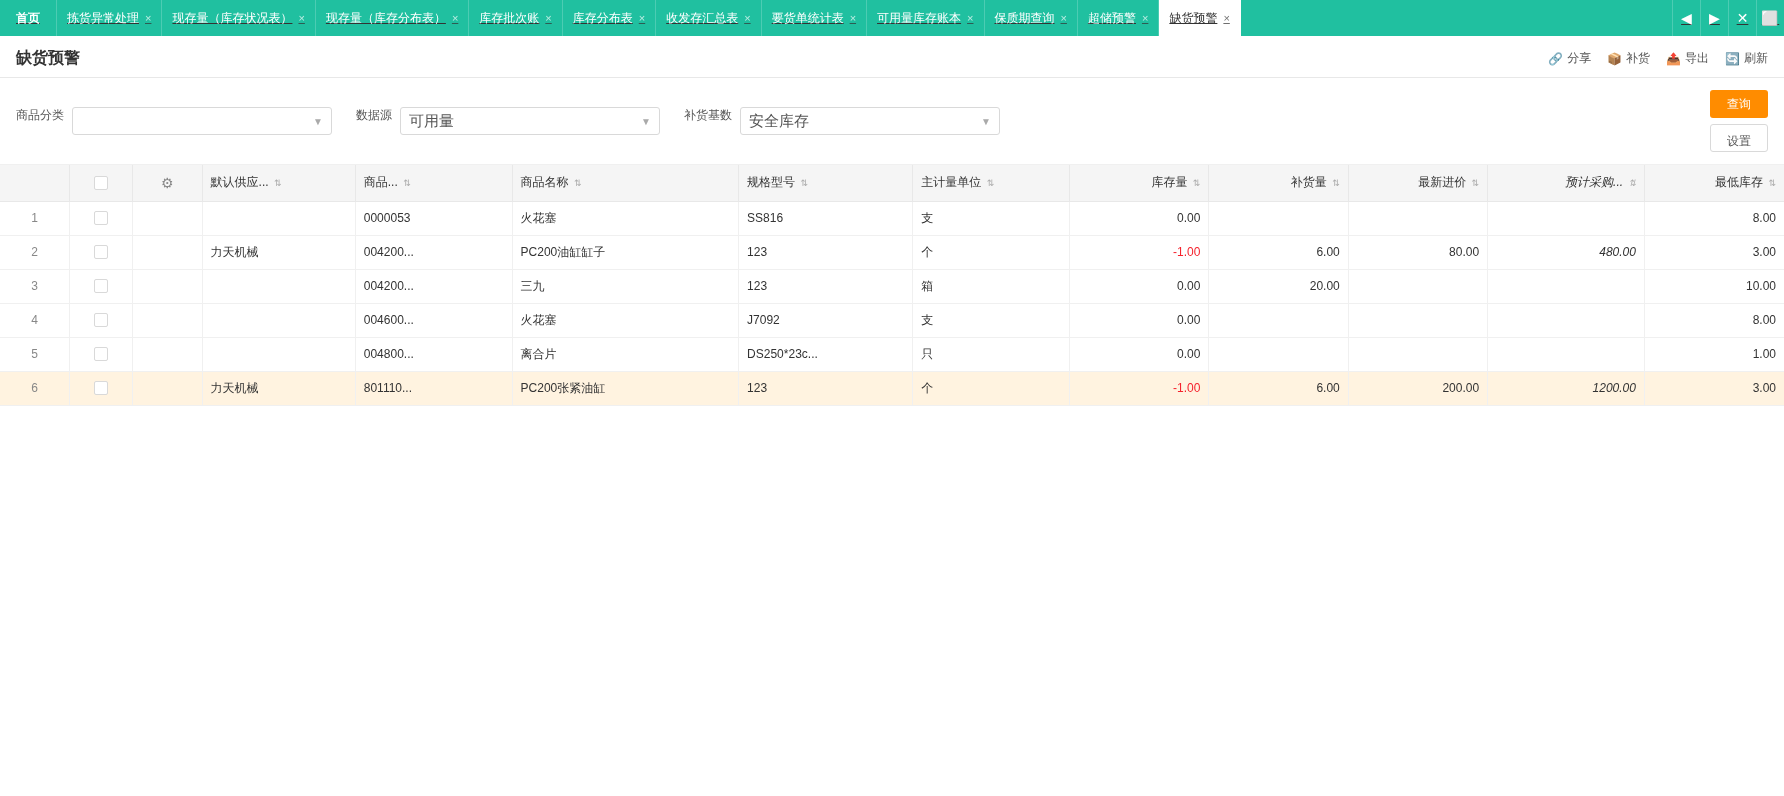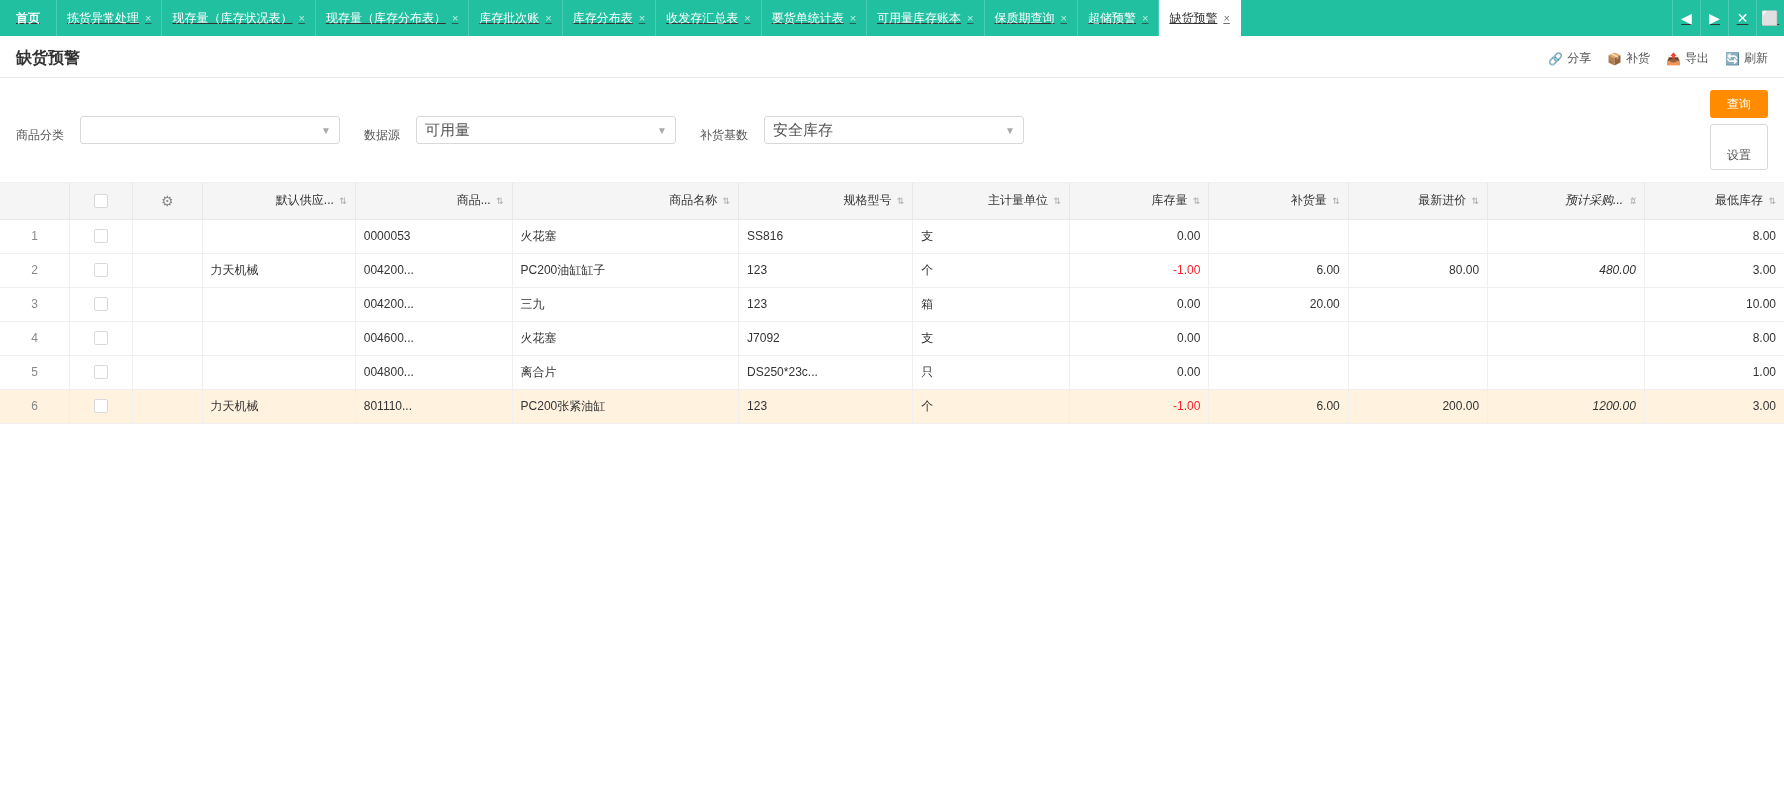--- a/index.html
+++ b/index.html
@@ -97,22 +97,22 @@
     
     .filter-bar {
       display: flex;
       align-items: center;
       padding: 12px 16px;
       gap: 24px;
       border-bottom: 1px solid #f0f0f0;
     }
     .filter-group {
       display: flex;
-      align-items: flex-end;
-      gap: 16px;
+      align-items: flex-start;
+      gap: 8px;
     }
     .filter-label {
       color: #555;
       font-size: 12px;
       white-space: nowrap;
     }
     .filter-select {
       width: 200px;
       height: 28px;
       border: 1px solid #d9d9d9;
@@ -150,41 +150,41 @@
       padding: 5px 16px;
       cursor: pointer;
       font-size: 12px;
       height: 28px;
     }
     .btn-settings {
       background: #fff;
       color: #555;
       border: 1px solid #d9d9d9;
       border-radius: 3px;
-      padding: 22px 16px;
+      padding: 8px 16px;
       cursor: pointer;
       font-size: 12px;
       height: 28px;
     }
 
     
     .table-container {
       padding: 0;
     }
     table {
       width: 100%;
       border-collapse: collapse;
       font-size: 12px;
     }
     thead tr {
       background: #f5f5f5;
       height: 36px;
     }
     thead th {
-      text-align: right;
+      text-align: left;
       padding: 0 8px;
       border-bottom: 1px solid #e8e8e8;
       border-right: 1px solid #e8e8e8;
       color: #333;
       font-weight: 500;
       white-space: nowrap;
     }
     thead th:last-child { border-right: none; }
     tbody tr {
       height: 34px;

